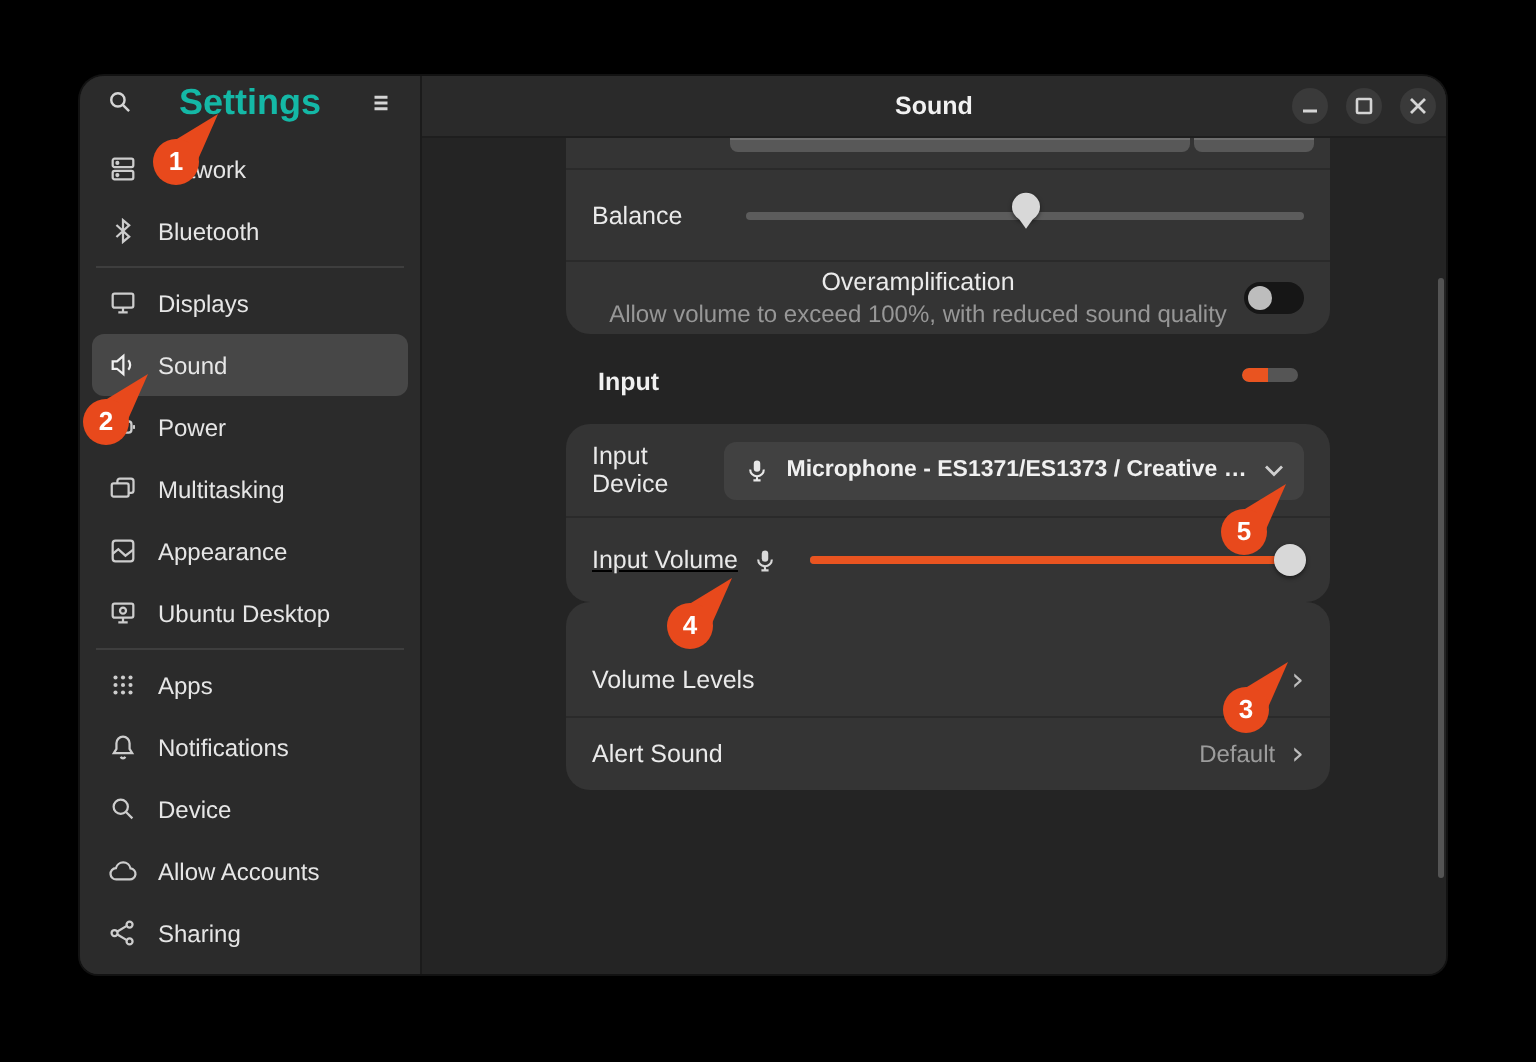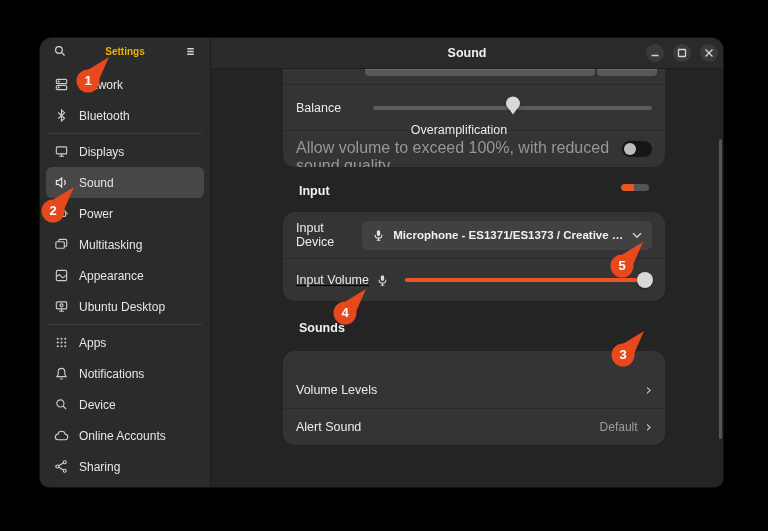--- a/index.html
+++ b/index.html
@@ -9,21 +9,21 @@
     -webkit-font-smoothing:antialiased;
   }
   .window{
     position:absolute;left:40px;top:38px;width:683px;height:449px;
     background:#242424;border-radius:12px 12px 9px 9px;overflow:hidden;
     display:flex;box-shadow:0 0 0 1px rgba(255,255,255,0.07),0 8px 30px rgba(0,0,0,.8);
   }
   
   .sidebar{width:170px;flex:0 0 170px;background:#2b2b2b;border-right:1px solid #1b1b1b;display:flex;flex-direction:column;}
   .sidebar-header{height:30px;display:flex;align-items:center;padding:0 10px;position:relative;}
-  .sidebar-title{flex:1;text-align:center;font-size:10px;font-weight:bold;color:#eab308;}
+  .sidebar-title{flex:1;text-align:center;font-size:18px;font-weight:bold;color:#14b8a6;}
   .icon-btn{width:20px;height:20px;display:flex;align-items:center;justify-content:center;border-radius:5px;}
   .nav{padding:5px 6px;flex:1;}
   .nav-item{height:31px;display:flex;align-items:center;gap:10px;padding:0 8px;border-radius:6px;color:#e6e6e6;font-size:12px;}
   .nav-item.selected{background:#474747;}
   .nav-sep{height:1px;background:#3e3e3e;margin:2px 2px;}
   .nav-item svg{flex:0 0 auto;}
   
   .main{flex:1;display:flex;flex-direction:column;background:#242424;min-width:0;}
   .main-header{height:30px;background:#2a2a2a;border-bottom:1px solid #1e1e1e;display:flex;align-items:center;justify-content:center;position:relative;}
   .main-title{font-size:12.5px;font-weight:bold;color:#f1f1f1;}
@@ -43,21 +43,21 @@
   .stub-a{left:82px;width:230px;}
   .stub-b{right:8px;width:60px;}
   .row-icon{width:18px;flex:0 0 18px;display:flex;align-items:center;justify-content:center;margin-right:14px;}
   .track{position:relative;flex:1;height:4px;border-radius:2px;background:#5c5c5c;}
   .track-fill{position:absolute;left:0;top:0;bottom:0;border-radius:2px;background:#e95420;}
   .handle{position:absolute;top:50%;width:16px;height:16px;border-radius:50%;background:#d8d8d8;transform:translate(-50%,-50%);box-shadow:0 1px 2px rgba(0,0,0,.5);}
   .pin-handle{position:absolute;top:50%;transform:translate(-50%,-58%);width:14px;height:20px;}
   .pin-handle .pin-circle{width:14px;height:14px;border-radius:50%;background:#d8d8d8;box-shadow:0 1px 2px rgba(0,0,0,.5);}
   .pin-handle .pin-tip{width:0;height:0;margin:-3px auto 0;border-left:5px solid transparent;border-right:5px solid transparent;border-top:7px solid #d8d8d8;}
   .two-line{display:flex;flex-direction:column;justify-content:center;gap:2px;flex:1;min-width:0;align-items:center;}
-  .row-sub{font-size:16px;color:#979797;}
+  .row-sub{font-size:12px;color:#979797;}
   .toggle{width:30px;height:16px;border-radius:8px;background:#161616;position:relative;flex:0 0 30px;}
   .toggle .knob{position:absolute;left:2px;top:2px;width:12px;height:12px;border-radius:50%;background:#bdbdbd;}
   .section-head{display:flex;align-items:flex-start;justify-content:space-between;margin:17px 16px 11px;height:17px;}
   .section-title{font-size:12.5px;font-weight:bold;color:#f0f0f0;}
   .level-meter{width:28px;height:7px;border-radius:4px;background:#555;overflow:hidden;position:relative;}
   .level-fill{position:absolute;left:0;top:0;bottom:0;background:#e95420;border-radius:4px 0 0 4px;}
   .combo{margin-left:auto;width:303px;height:29px;background:#414141;border-radius:6px;display:flex;align-items:center;padding:0 10px;gap:8px;min-width:0;box-sizing:border-box;}
   .combo-text{flex:1;min-width:0;font-size:11.5px;font-weight:bold;color:#f0f0f0;white-space:nowrap;overflow:hidden;text-overflow:ellipsis;}
   .list-row-value{margin-left:auto;display:flex;align-items:center;gap:8px;}
   .dim-value{font-size:12px;color:#9c9c9c;}
@@ -176,21 +176,21 @@
         <svg width="15" height="15" viewBox="0 0 16 16" fill="none" stroke="#cdcdcd" stroke-width="1.2">
             <circle cx="6.8" cy="6.8" r="3.8"></circle>
             <path d="M9.6 9.6 L13 13"></path>
           </svg>
         <span>Device</span>
       </div>
       <div class="nav-item">
         <svg width="15" height="15" viewBox="0 0 16 16" fill="none" stroke="#cdcdcd" stroke-width="1.2">
             <path d="M4.5 12.5 a3 3 0 0 1-.3-6 A4 4 0 0 1 12 6.6 a2.8 2.8 0 0 1-.6 5.9 z"></path>
           </svg>
-        <span>Online Accounts</span>
+        <span>Allow Accounts</span>
       </div>
       <div class="nav-item">
         <svg width="15" height="15" viewBox="0 0 16 16" fill="none" stroke="#cdcdcd" stroke-width="1.2">
             <circle cx="3.5" cy="8" r="1.6"></circle>
             <circle cx="11.5" cy="3.5" r="1.6"></circle>
             <circle cx="11.5" cy="12.5" r="1.6"></circle>
             <path d="M5 7.2 L10 4.2 M5 8.8 L10 11.8"></path>
           </svg>
         <span>Sharing</span>
       </div>
@@ -277,23 +277,20 @@
                   <path d="M3.8 7 a4.2 4.2 0 0 0 8.4 0 M8 11.2 V13.8 M5.8 13.8 h4.4"></path>
                 </svg>
             </span>
             <div class="track">
               <div class="track-fill" style="width: 97%;"></div>
               <div class="handle" style="left: 97%;"></div>
             </div>
           </div>
         </div>
 
-        <div class="section-head" style="margin-top:20px;margin-bottom:13px;">
-          <span class="section-title">Sounds</span>
-        </div>
 
         <div class="card">
           <div class="row" style="height:37px;margin-top:20px;">
             <span class="row-label">Volume Levels</span>
             <span class="list-row-value">
               <span class="chev-right">›</span>
             </span>
           </div>
           <div class="row" style="height:36px;">
             <span class="row-label">Alert Sound</span>

